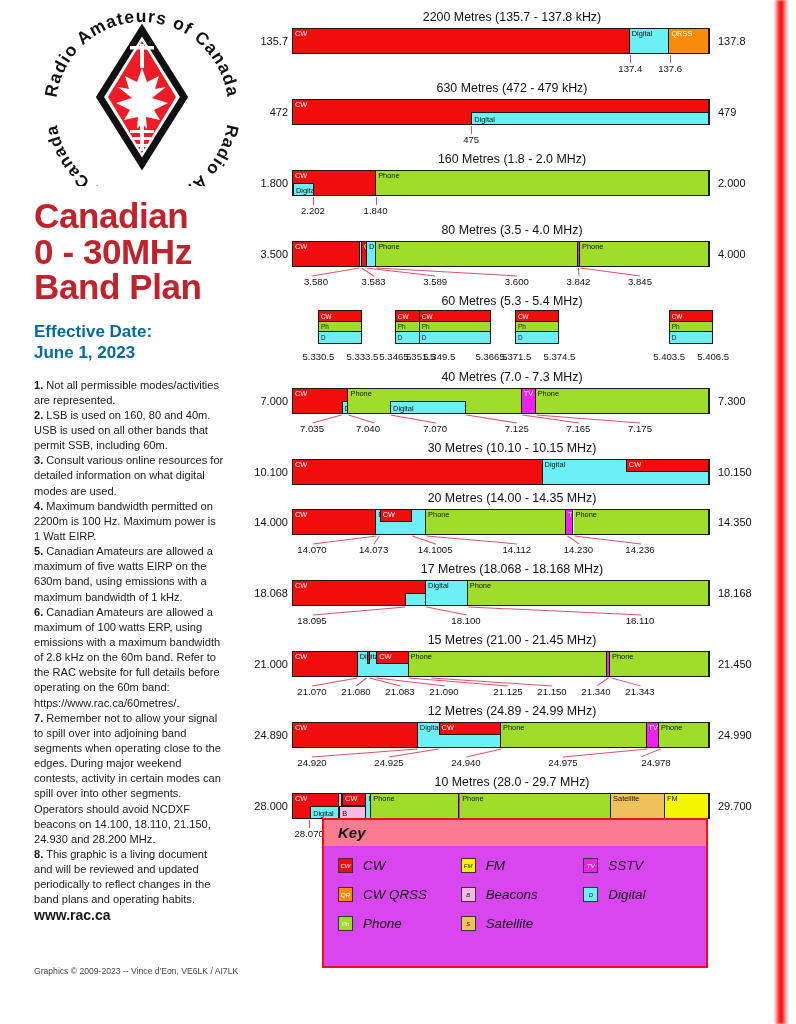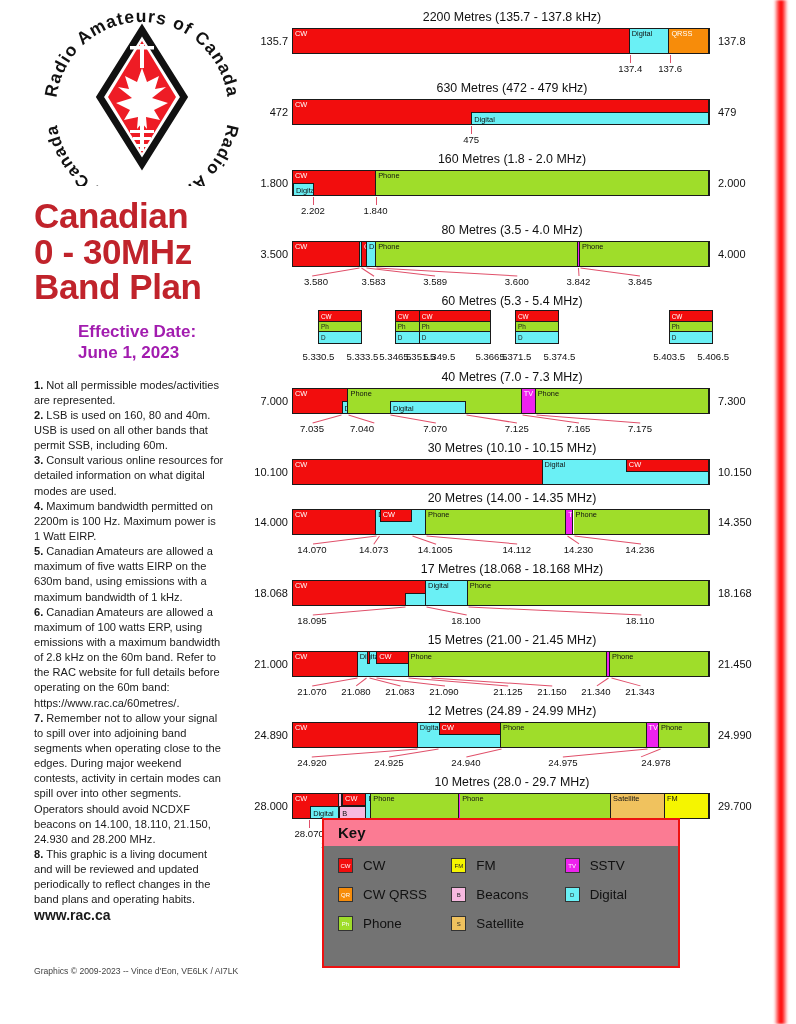--- a/index.html
+++ b/index.html
@@ -25,22 +25,22 @@
   }
   .logo-wrap { position: relative; width: 214px; height: 178px; }
   .logo-wrap svg { display: block; }
 
   .title {
     color: #c0232b; font-weight: bold; line-height: 1.02;
     font-size: 35px; margin-top: 12px; letter-spacing: -0.4px;
   }
   .title div { white-space: nowrap; }
   .eff-date {
-    color: #a21caf; font-weight: bold; font-size: 17px;
-    margin-top: 16px; line-height: 1.25; margin-left: 44px;
+    color: #0369a1; font-weight: bold; font-size: 17px;
+    margin-top: 16px; line-height: 1.25;
   }
   .notes {
     margin-top: 14px; font-size: 11.1px; line-height: 1.365; color: #1a1a1a;
     width: 190px; text-align: left;
   }
   .notes p { margin-bottom: 0px; }
   .notes b { font-weight: bold; }
   .rac-url {
     font-size: 14px; font-weight: bold; color: #1a1a1a;
   }
@@ -110,22 +110,22 @@
     position: absolute; left: 1.5px; top: -0.5px; font-size: 6.4px; color: #fff; line-height: 11px;
   }
   .chan-ticks { position: relative; height: 16px; }
   .chan-ticks .tl {
     position: absolute; top: 1px; font-size: 9.6px; color: #111;
     transform: translateX(-50%); white-space: nowrap;
   }
 
   
   .keybox {
-    position: absolute; left: 322px; top: 818px; width: 358px; height: 150px;
-    border: 2.6px solid #ee1111; background: #737373;
+    position: absolute; left: 322px; top: 818px; width: 386px; height: 150px;
+    border: 2.6px solid #ee1111; background: #d946ef; font-style: italic;
   }
   .key-header {
     background: #fb7b93; height: 26px; line-height: 26px;
     padding-left: 14px; font-size: 15px; font-weight: bold; color: #111;
   }
   .key-grid {
     display: grid; grid-template-columns: 1fr 1fr 1fr;
     padding: 12px 0 0 14px; row-gap: 14px;
   }
   .key-item { display: flex; align-items: center; font-size: 13.4px; color: #111; }
@@ -405,21 +405,21 @@
               <span class="seg-label">TV</span>
             </div>
             <div class="seg" style="left: 58.3333%; width: 41.6667%; background: rgb(159, 221, 42);">
               <span class="seg-label dark">Phone</span>
             </div>
           </div>
         </div>
         <div class="ticks" style="height: 22px;">
           <div class="tick-lbl" style="left: 60px;">7.035</div>
           <div class="leader" style="left: 88.7667px; top: 0px; height: 29.8584px; transform: rotate(74.4588deg);"></div>
-          <div class="tick-lbl" style="left: 110px;">7.040</div>
+          <div class="tick-lbl" style="left: 116px;">7.040</div>
           <div class="leader" style="left: 95.7333px; top: 0px; height: 27.0755px; transform: rotate(-72.8143deg);"></div>
           <div class="tick-lbl" style="left: 183.2px;">7.070</div>
           <div class="leader" style="left: 137.533px; top: 0px; height: 46.3621px; transform: rotate(-80.0636deg);"></div>
           <div class="tick-lbl" style="left: 264.8px; text-align: center;">7.125</div>
           <div class="leader" style="left: 214.167px; top: 0px; height: 51.2614px; transform: rotate(-81.0216deg);"></div>
           <div class="tick-lbl" style="left: 326.4px;">7.165</div>
           <div class="leader" style="left: 269.9px; top: 0px; height: 57.0636px; transform: rotate(-81.9409deg);"></div>
           <div class="tick-lbl" style="left: 388px;">7.175</div>
           <div class="leader" style="left: 283.833px; top: 0px; height: 104.473px; transform: rotate(-85.6083deg);"></div>
         </div>

